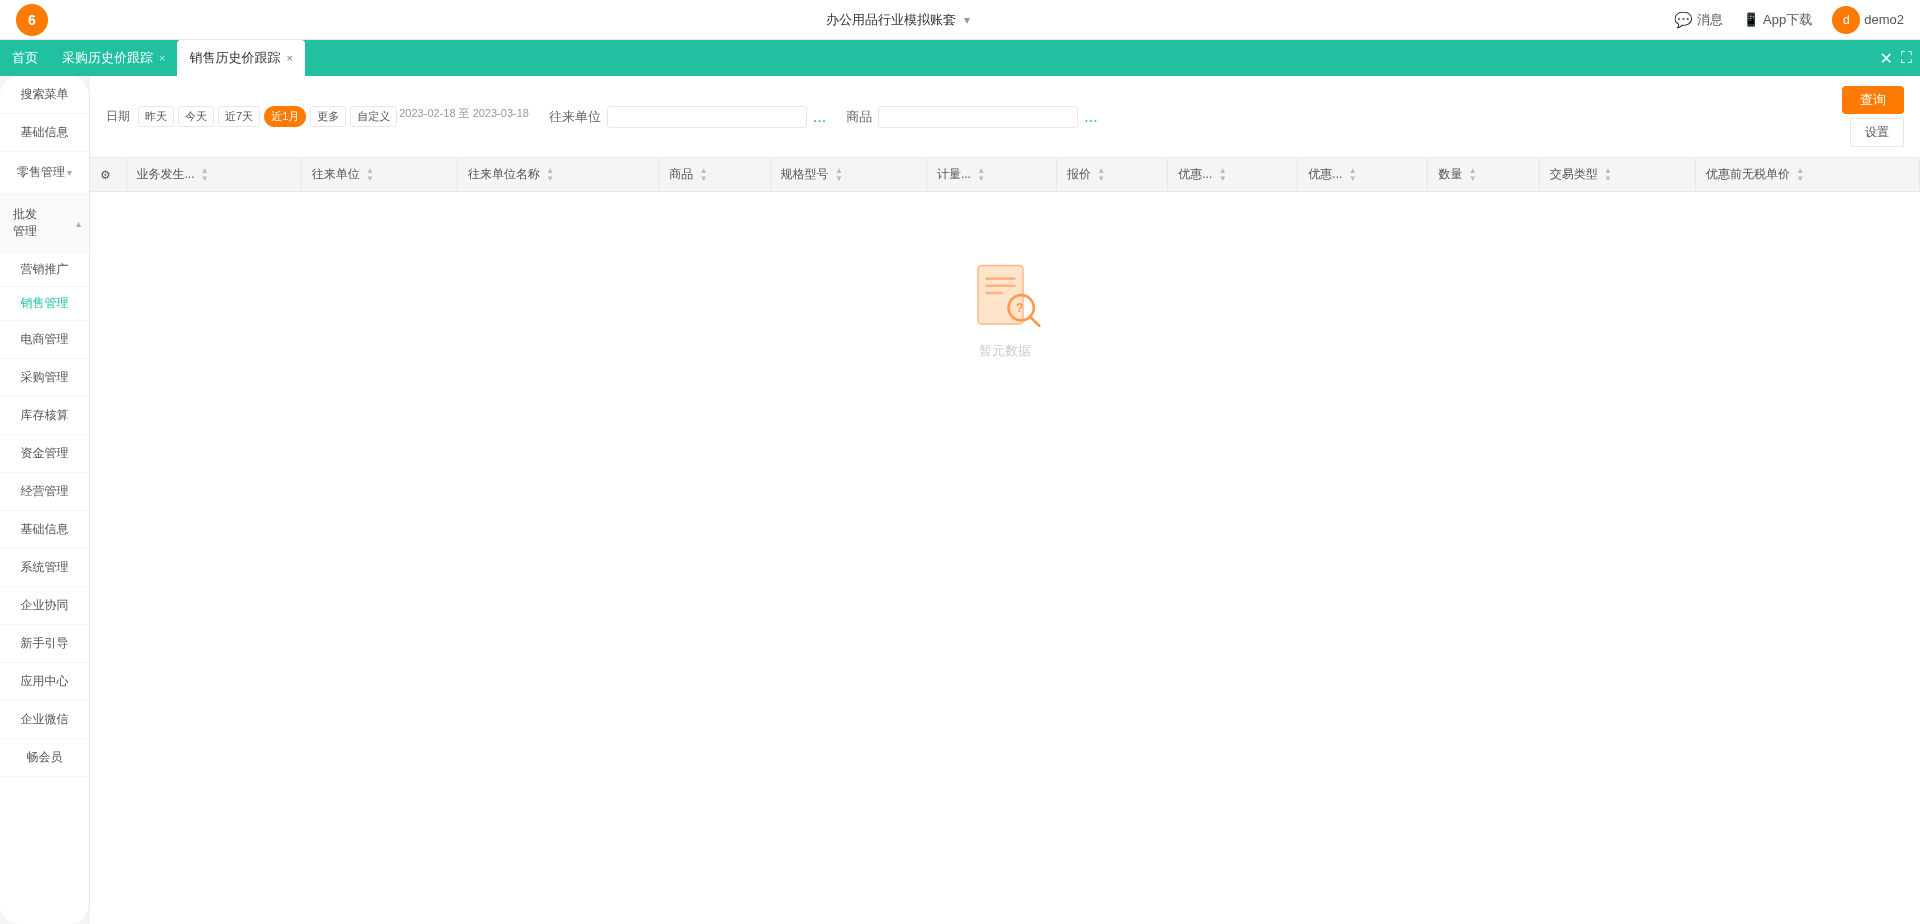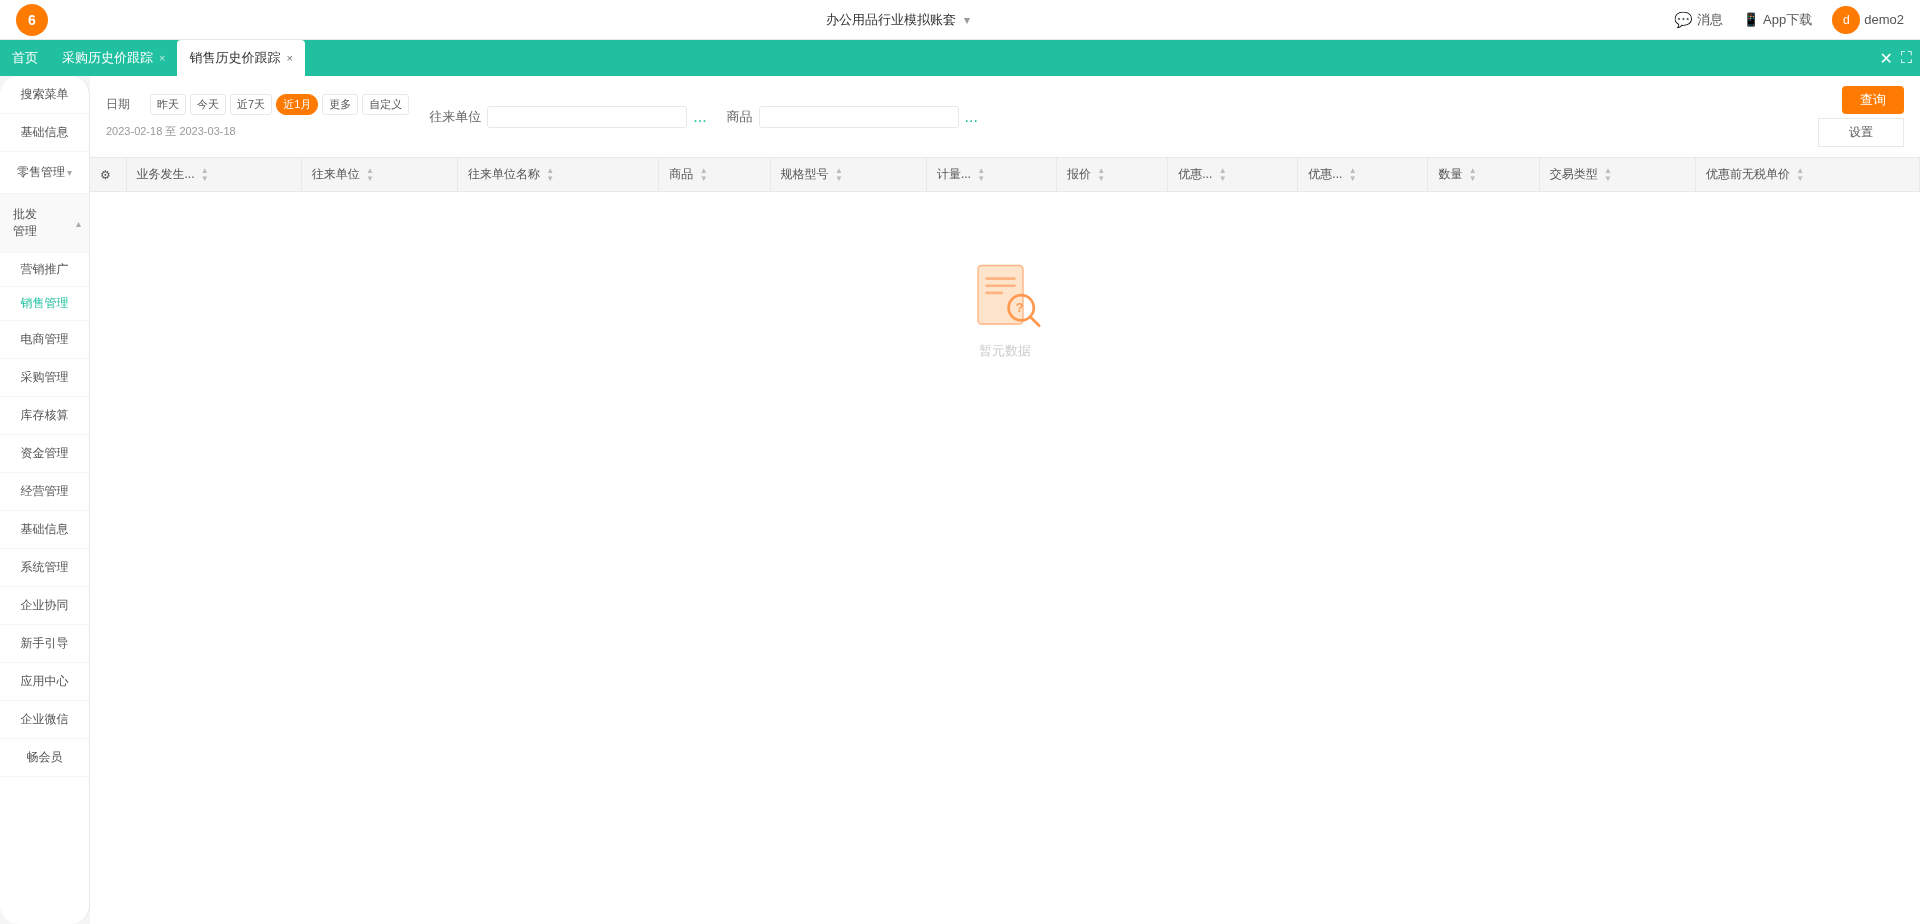--- a/index.html
+++ b/index.html
@@ -230,45 +230,44 @@
       display: flex;
       align-items: center;
       gap: 8px;
       font-size: 12px;
     }
     .filter-label { color: #666; white-space: nowrap; }
     .date-options {
       display: flex;
       align-items: flex-start;
       gap: 4px;
-      margin-left: 12px;
     }
     .date-btn {
       padding: 2px 6px;
       font-size: 11px;
       border: 1px solid #e8e8e8;
       border-radius: 3px;
       cursor: pointer;
       color: #555;
       background: #fff;
     }
     .date-btn.active {
       background: #ff7a00;
       color: #fff;
       border-color: #ff7a00;
       border-radius: 10px;
     }
     .date-range {
       font-size: 11px;
       color: #999;
-      margin-top: 7px;
+      margin-top: 0;
     }
     .filter-date-col {
       display: flex;
-      flex-direction: column;
+      flex-direction: row;
       gap: 2px;
     }
     .filter-input-group {
       display: flex;
       align-items: center;
       gap: 6px;
     }
     .filter-input {
       border: 1px solid #e8e8e8;
       border-radius: 3px;
@@ -286,21 +285,21 @@
     .query-btn {
       padding: 5px 18px;
       background: #ff7a00;
       color: #fff;
       border: none;
       border-radius: 4px;
       font-size: 13px;
       cursor: pointer;
     }
     .settings-btn {
-      padding: 5px 30px;
+      padding: 5px 14px;
       background: #fff;
       color: #555;
       border: 1px solid #e8e8e8;
       border-radius: 0;
       font-size: 12px;
       cursor: pointer;
     }
     .filter-right {
       margin-left: auto;
       display: flex;

